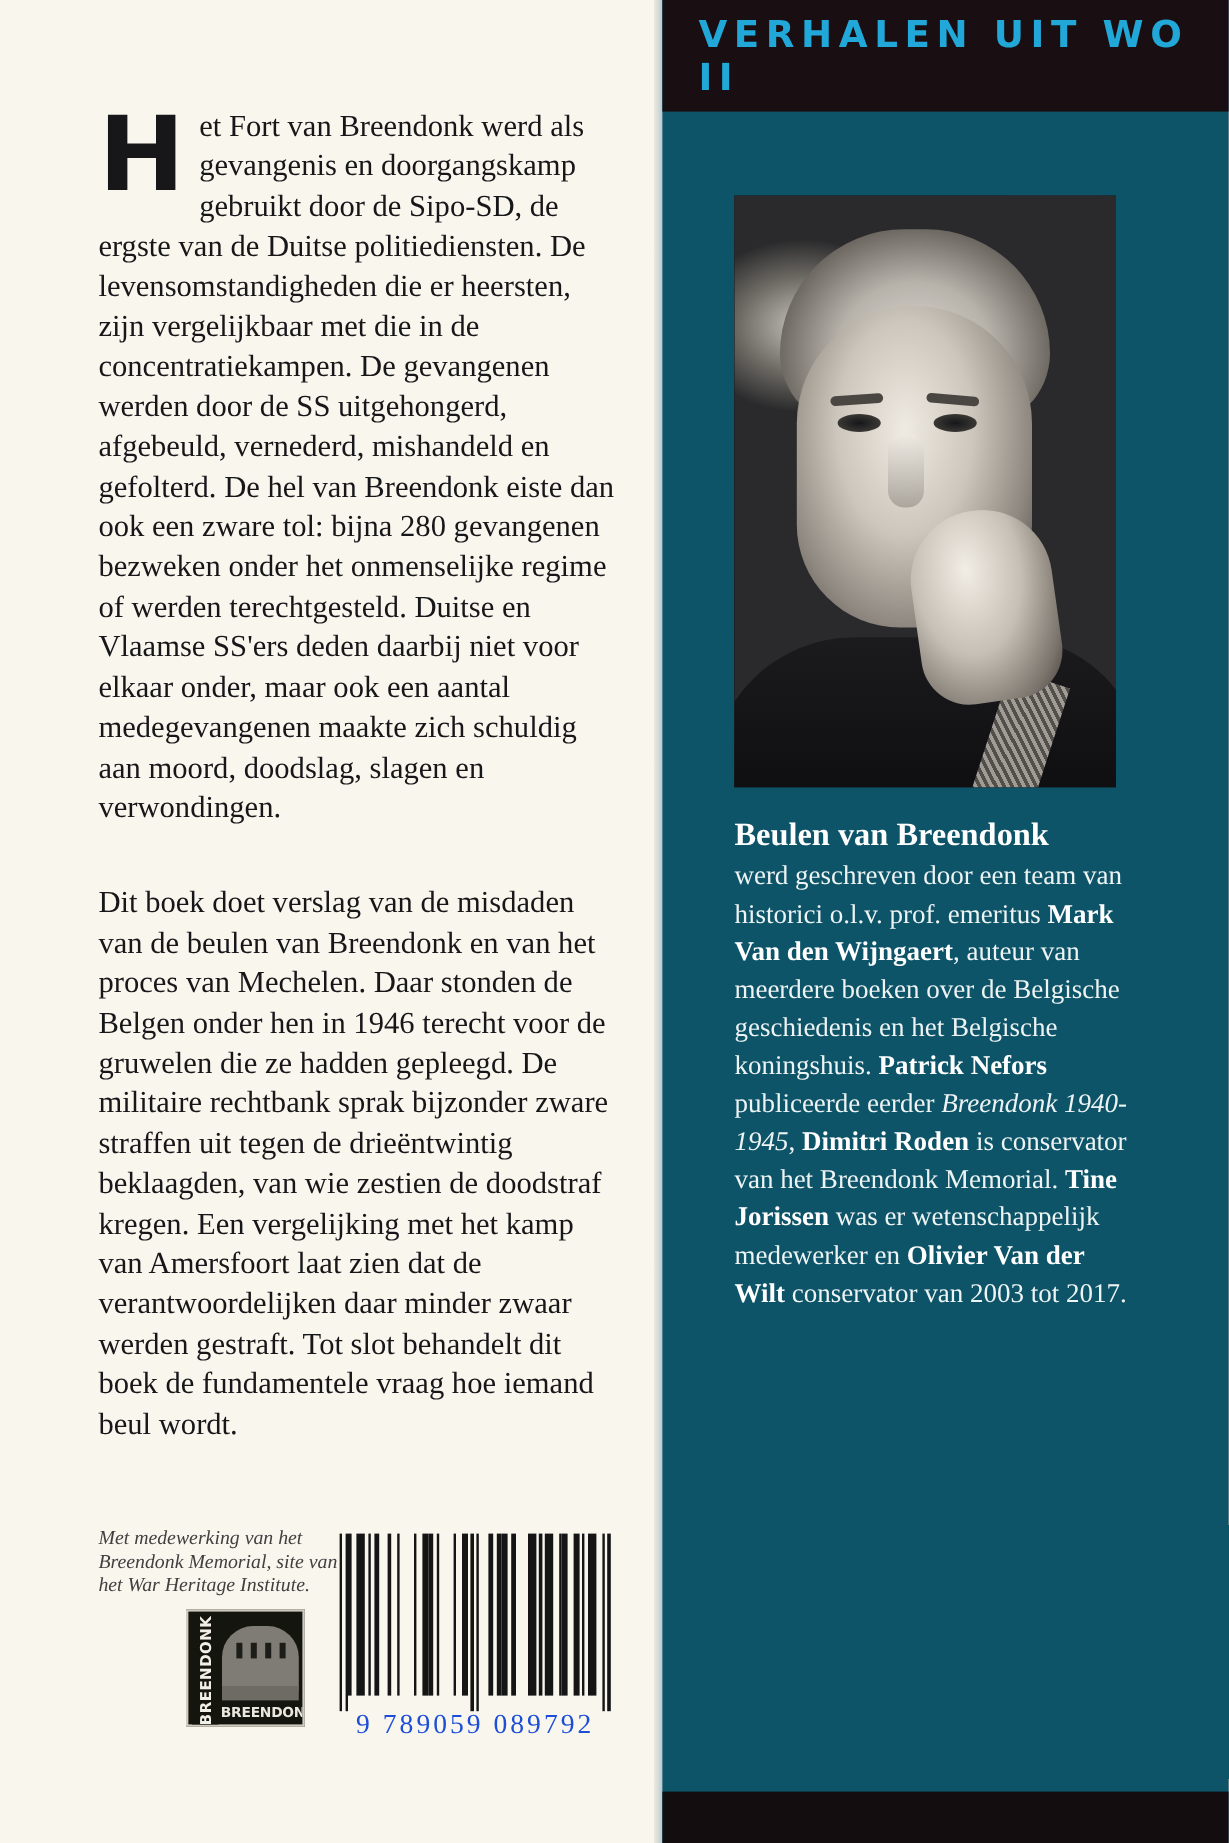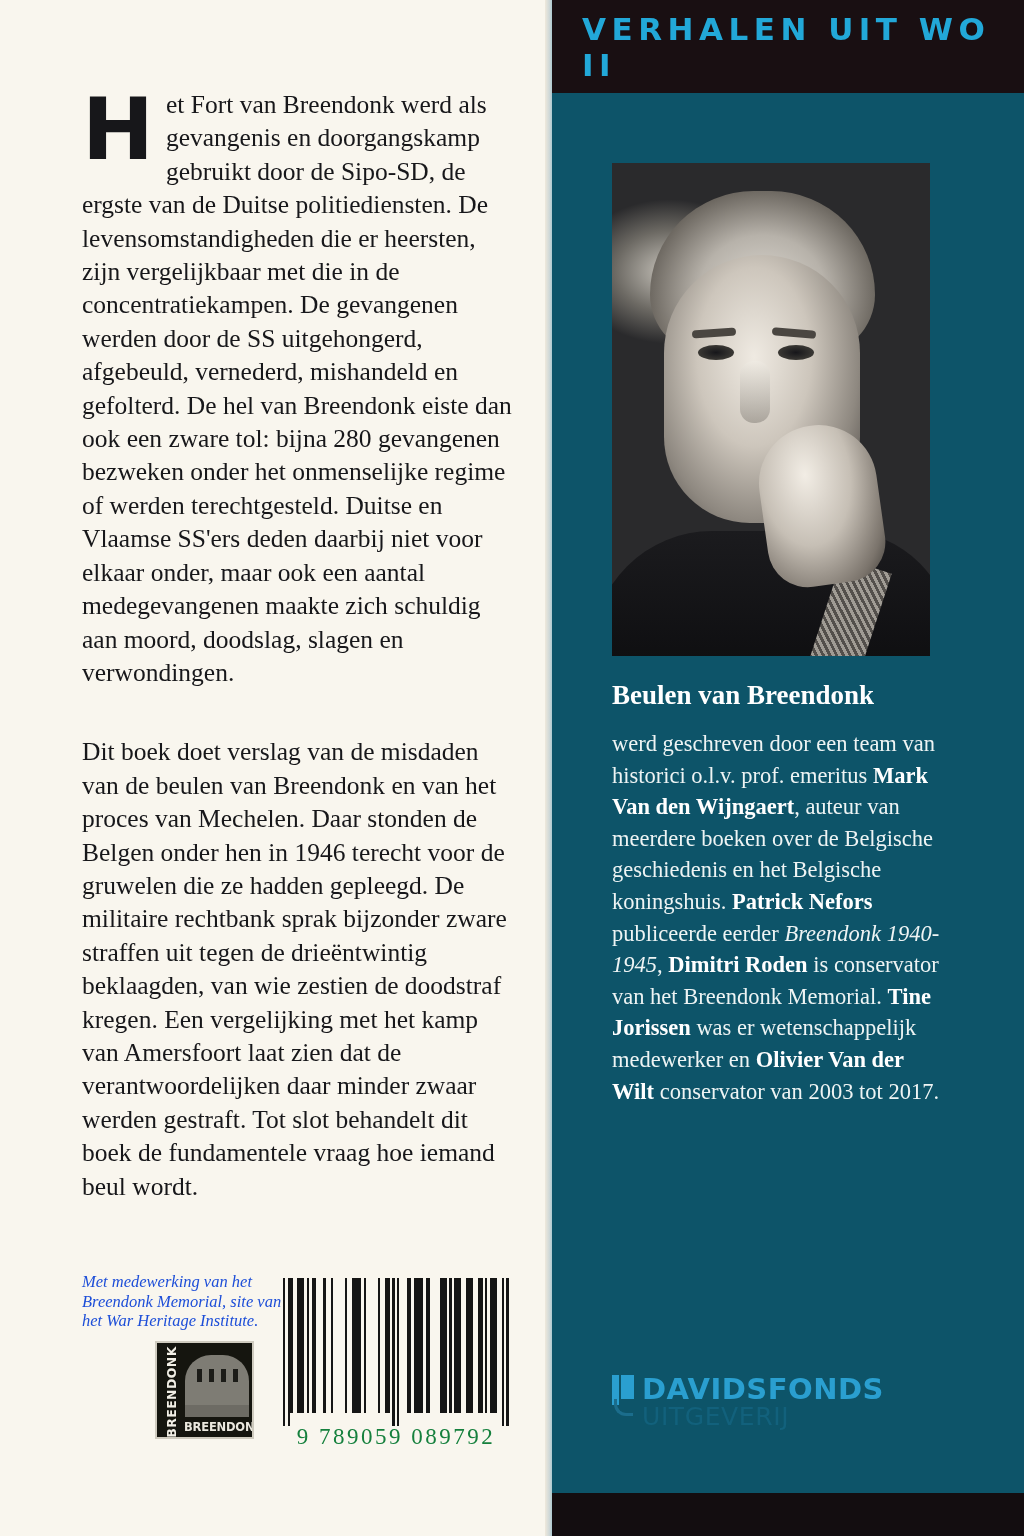--- a/index.html
+++ b/index.html
@@ -50,21 +50,21 @@
 
   
   .credits {
     position: absolute;
     left: 82px;
     top: 1272px;
     width: 205px;
     font-style: italic;
     font-size: 16.5px;
     line-height: 19.6px;
-    color: #1d4ed8;
+    color: #404040;
   }
 
   
   .memorial-logo {
     position: absolute;
     left: 155px;
     top: 1341px;
     width: 99px;
     height: 98px;
     background: #15150f;
@@ -142,21 +142,21 @@
     height: 148px;
     background: #151515;
   }
   .barcode-bars i.short { height: 135px; }
   .barcode-digits {
     position: absolute;
     left: 0; top: 146px;
     width: 226px;
     font-size: 23px;
     letter-spacing: 2.5px;
-    color: #15803d;
+    color: #1d4ed8;
     text-align: center;
     white-space: nowrap;
   }
 
   
   .right-edge {
     position: absolute;
     left: 545px; top: 0;
     width: 8px; height: 1536px;
     background: linear-gradient(90deg, #efe9dc 0%, #cfd8d8 55%, #9fc3cd 100%);
@@ -281,21 +281,21 @@
     width: 334px;
     color: #eef4f4;
     font-size: 22.5px;
     line-height: 31.6px;
   }
   .bio .title {
     display: block;
     font-weight: bold;
     font-size: 27px;
     line-height: 34px;
-    margin-bottom: 16px;
+    margin-bottom: 2px;
     color: #ffffff;
   }
   .bio b { font-weight: bold; color: #ffffff; }
   .bio i { font-style: italic; }
 
   
   .publisher {
     position: absolute;
     left: 612px;
     top: 1372px;
@@ -459,25 +459,16 @@
     <div class="eye r"></div>
     <div class="nose"></div>
     <div class="tie"></div>
     <div class="hand"></div>
   </div>
 
   <div class="bio">
     <span class="title">Beulen van Breendonk</span><span> werd geschreven door een team van historici o.l.v. prof. emeritus </span><b>Mark Van den Wijngaert</b><span>, auteur van meerdere boeken over de Belgische geschiedenis en het Belgische koningshuis. </span><b>Patrick Nefors</b><span> publiceerde eerder </span><i>Breendonk 1940-1945</i><span>, </span><b>Dimitri Roden</b><span> is conservator van het Breendonk Memorial. </span><b>Tine Jorissen</b><span> was er wetenschappelijk medewerker en </span><b>Olivier Van der Wilt</b><span> conservator van 2003 tot 2017.</span>
   </div>
 
-  <div class="publisher">
-    <div class="mark">
-      <div class="f1"></div>
-      <div class="f2"></div>
-      <div class="f3"></div>
-    </div>
-    <div class="pname">DAVIDSFONDS</div>
-    <div class="psub">UITGEVERIJ</div>
-  </div>
 
   <div class="bottom-band"></div>
 
 </div>
 
 </body></html>

